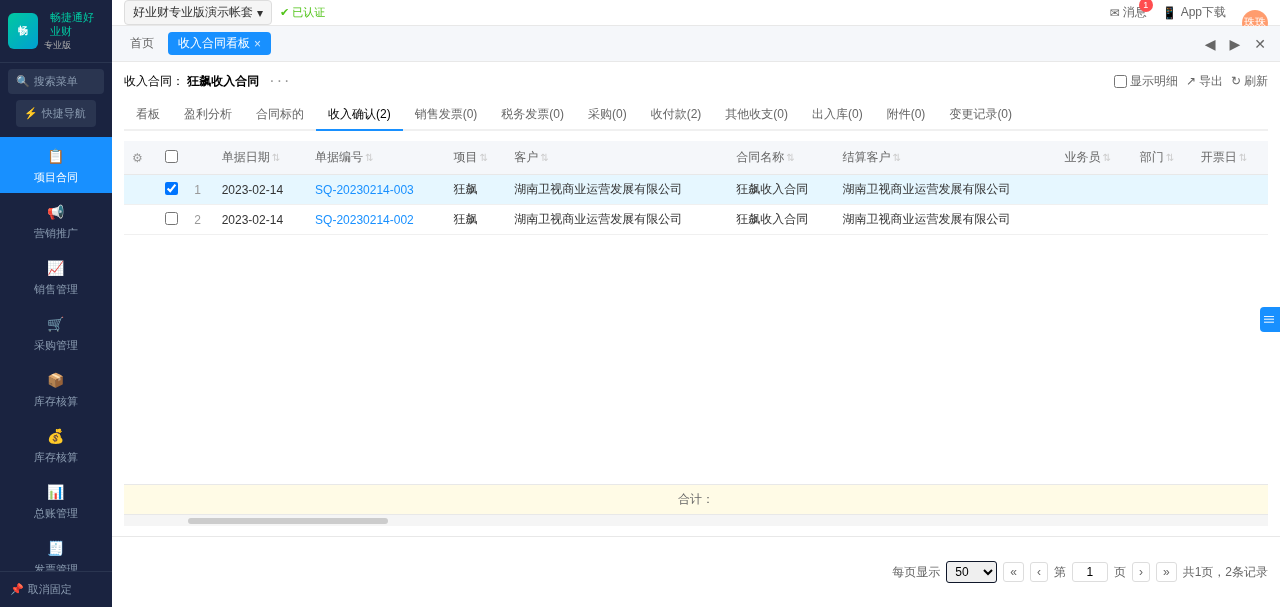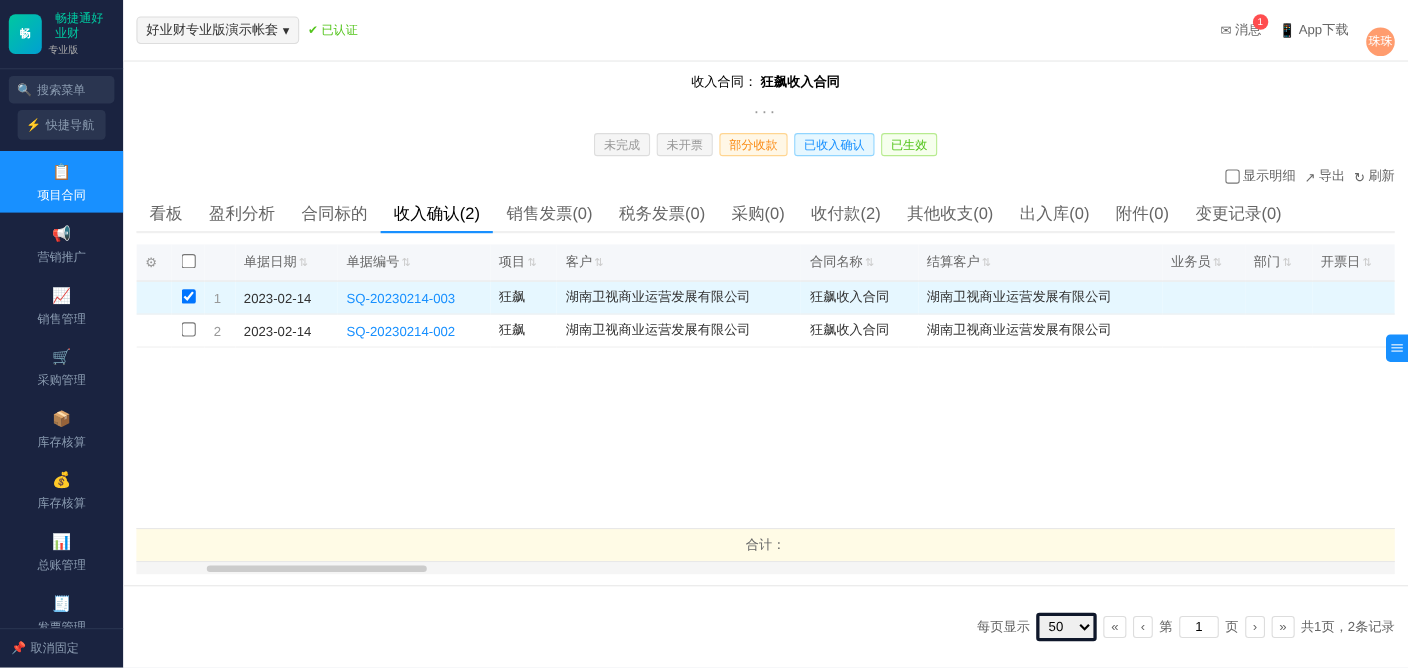--- a/index.html
+++ b/index.html
@@ -19,54 +19,54 @@
     .sidebar-scroll { overflow-y: auto; flex: 1; }
     .sidebar-scroll::-webkit-scrollbar { width: 3px; }
     .sidebar-scroll::-webkit-scrollbar-thumb { background: #3a4560; }
     .sidebar-pin { padding: 6px; border-top: 1px solid #2a3550; }
     .sidebar-pin-btn { width: 100%; background: none; border: none; color: #8a9bb0; padding: 4px; cursor: pointer; font-size: 11px; display: flex; align-items: center; gap: 4px; }
 
     
     .main { flex: 1; display: flex; flex-direction: column; overflow: hidden; }
 
     
-    .topbar { background: white; border-bottom: 1px solid #e8e8e8; display: flex; align-items: center; padding: 0 12px; height: 56px; gap: 8px; }
+    .topbar { background: white; border-bottom: 1px solid #e8e8e8; display: flex; align-items: center; padding: 0 12px; height: 26px; gap: 8px; }
     .topbar-company { display: flex; align-items: center; gap: 4px; font-size: 12px; color: #333; background: #f5f5f5; border: 1px solid #ddd; border-radius: 4px; padding: 3px 8px; cursor: pointer; }
     .topbar-certified { display: flex; align-items: center; gap: 3px; color: #52c41a; font-size: 11px; }
     .topbar-right { margin-left: auto; display: flex; align-items: center; gap: 16px; }
     .topbar-action { display: flex; align-items: center; gap: 3px; color: #666; cursor: pointer; font-size: 12px; position: relative; }
     .badge { background: #ff4d4f; color: white; border-radius: 50%; width: 14px; height: 14px; font-size: 9px; display: flex; align-items: center; justify-content: center; position: absolute; top: -6px; right: -6px; }
     .topbar-avatar { width: 26px; height: 26px; background: #ff9c6e; border-radius: 50%; display: flex; align-items: center; justify-content: center; color: white; font-size: 11px; cursor: pointer; margin-top: 20px; }
 
     
     .tabbar { background: #f5f7fa; border-bottom: 1px solid #e8e8e8; display: flex; align-items: center; padding: 6px 10px; gap: 6px; }
     .tab-home { color: #666; font-size: 12px; cursor: pointer; padding: 3px 8px; }
     .tab-active { background: #1890ff; color: white; border-radius: 4px; padding: 3px 10px; font-size: 12px; display: flex; align-items: center; gap: 4px; cursor: pointer; }
     .tab-close { cursor: pointer; opacity: 0.8; }
     .tabbar-right { margin-left: auto; display: flex; gap: 6px; }
     .tabbar-nav { background: none; border: none; color: #666; cursor: pointer; font-size: 14px; padding: 2px 4px; }
 
     
     .content { flex: 1; overflow: hidden; display: flex; flex-direction: column; padding: 10px 12px; background: white; }
 
     
-    .contract-header { display: flex; align-items: center; gap: 10px; margin-bottom: 10px; flex-direction: column; }
+    .contract-header { display: flex; align-items: center; gap: 10px; margin-bottom: 10px; }
     .contract-more { color: #999; cursor: pointer; font-size: 16px; letter-spacing: 2px; }
     .status-tags { display: flex; gap: 6px; }
     .status-tag { padding: 2px 8px; border-radius: 3px; font-size: 11px; border: 1px solid; cursor: pointer; }
     .tag-gray { background: #f5f5f5; color: #999; border-color: #ddd; }
     .tag-orange { background: #fff7e6; color: #fa8c16; border-color: #ffd591; }
     .tag-blue { background: #e6f7ff; color: #1890ff; border-color: #91d5ff; }
     .tag-green { background: #f6ffed; color: #52c41a; border-color: #b7eb8f; }
     .contract-actions { margin-left: auto; display: flex; gap: 8px; padding-left: 19px; }
     .contract-action-btn { background: none; border: none; color: #666; cursor: pointer; font-size: 12px; display: flex; align-items: center; gap: 3px; }
 
     
     .subtabs { display: flex; border-bottom: 2px solid #f0f0f0; margin-bottom: 10px; }
-    .subtab { padding: 6px 12px; color: #666; cursor: pointer; font-size: 15px; border-bottom: 2px solid transparent; margin-bottom: -2px; white-space: nowrap; }
+    .subtab { padding: 6px 12px; color: #666; cursor: pointer; font-size: 12px; border-bottom: 2px solid transparent; margin-bottom: -2px; white-space: nowrap; }
     .subtab.active { color: #000000; border-bottom-color: #1890ff; font-weight: 500; }
 
     
     .table-container { flex: 1; overflow: auto; }
     .table-container::-webkit-scrollbar { height: 6px; }
     .table-container::-webkit-scrollbar-thumb { background: #ccc; border-radius: 3px; }
     table { width: 100%; border-collapse: collapse; font-size: 12px; }
     thead tr { background: #f5f7fa; }
     th { padding: 8px 8px; text-align: left; color: #666; font-weight: normal; border-bottom: 1px solid #e8e8e8; white-space: nowrap; }
     td { padding: 6px 8px; border-bottom: 1px solid #f0f0f0; color: #333; white-space: nowrap; }
@@ -81,21 +81,21 @@
     
     .total-row { background: #fffbe6; padding: 6px 8px; border-top: 1px solid #e8e8e8; font-size: 12px; color: #666; display: flex; align-items: center; gap: 8px; min-height: 30px; justify-content: center; }
 
     
     .scroll-bar-area { height: 12px; background: #f5f5f5; border-top: 1px solid #e8e8e8; display: flex; align-items: center; padding: 0 4px; }
     .scroll-inner { height: 6px; width: 200px; background: #ccc; border-radius: 3px; margin-left: 60px; cursor: pointer; }
 
     
     .pagination { background: white; border-top: 1px solid #e8e8e8; padding: 24px 12px; display: flex; align-items: center; justify-content: flex-end; gap: 6px; font-size: 12px; color: #333; }
     .page-label { color: #666; }
-    .page-select { border: 3px solid #0f172a; border-radius: 3px; padding: 2px 4px; font-size: 12px; }
+    .page-select { border: 1px solid #0f172a; border-radius: 3px; padding: 2px 4px; font-size: 12px; }
     .page-nav { border: 1px solid #ddd; background: white; border-radius: 3px; padding: 2px 6px; cursor: pointer; color: #666; font-size: 12px; }
     .page-nav:disabled { color: #ccc; cursor: not-allowed; }
     .page-input { border: 1px solid #ddd; border-radius: 3px; width: 36px; text-align: center; padding: 2px; font-size: 12px; }
     .page-info { color: #666; }
 
     
     .right-panel-icon { position: absolute; right: 0; top: 200px; background: #1890ff; color: white; padding: 6px 3px; border-radius: 3px 0 0 3px; cursor: pointer; writing-mode: vertical-rl; font-size: 11px; }
 
     .content-wrapper { position: relative; flex: 1; display: flex; flex-direction: column; overflow: hidden; }
   </style>
@@ -185,37 +185,42 @@
       <div class="topbar-action">
         <span>📱</span>
         <span>App下载</span>
       </div>
       <div class="topbar-avatar">
         <span>珠珠</span>
       </div>
     </div>
   </div>
 
+  <div class="tabbar">
+    <span class="tab-home">首页</span>
+    <div class="tab-active">
+      <span>收入合同看板</span>
+      <span class="tab-close">×</span>
+    </div>
+    <div class="tabbar-right">
+      <button class="tabbar-nav">◀</button>
+      <button class="tabbar-nav">▶</button>
+      <button class="tabbar-nav">✕</button>
+    </div>
+  </div>
 
   <div class="content-wrapper">
     <div class="content">
 
       <div class="contract-header">
         <span>
           <span>收入合同：</span>
           <strong>狂飙收入合同</strong>
         </span>
         <span class="contract-more">···</span>
-        <div class="status-tags">
-          <span class="status-tag tag-gray">未完成</span>
-          <span class="status-tag tag-gray">未开票</span>
-          <span class="status-tag tag-orange">部分收款</span>
-          <span class="status-tag tag-blue">已收入确认</span>
-          <span class="status-tag tag-green">已生效</span>
-        </div>
         <div class="contract-actions">
           <label style="display:flex;align-items:center;gap:3px;color:#666;cursor:pointer;">
             <input type="checkbox" style="">
             <span>显示明细</span>
           </label>
           <button class="contract-action-btn">
             <span>↗</span>
             <span>导出</span>
           </button>
           <button class="contract-action-btn">

